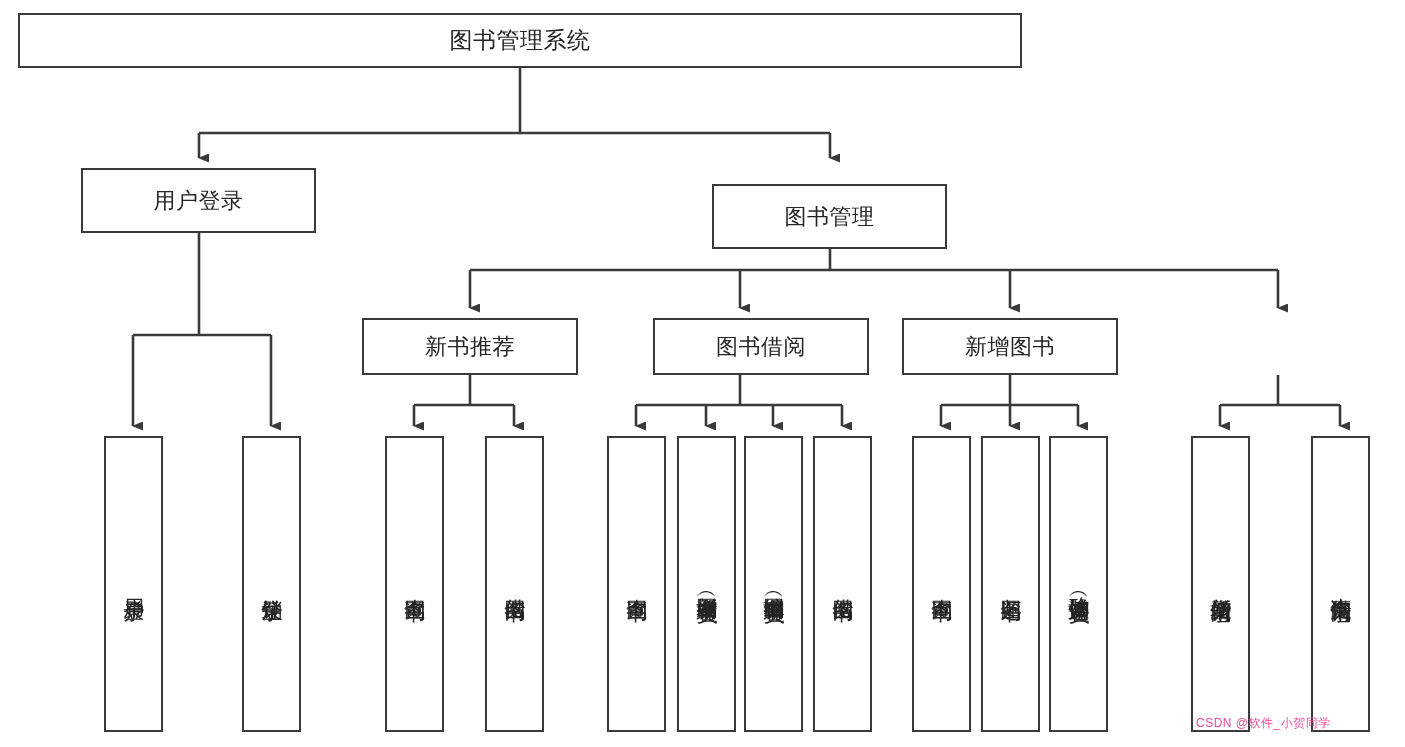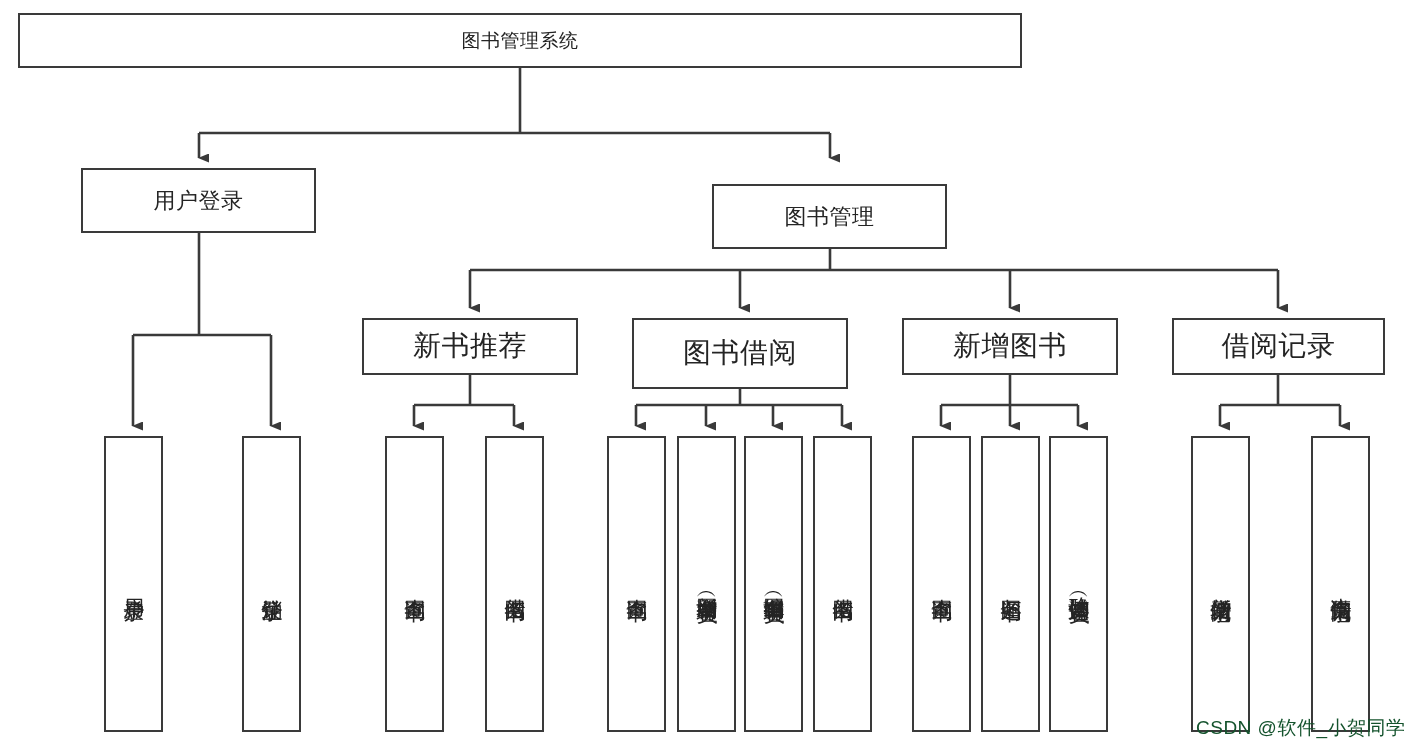--- a/index.html
+++ b/index.html
@@ -39,27 +39,27 @@
     white-space: nowrap;
     color: #242424;
   }
   .node-box.vertical .node-label {
     writing-mode: vertical-rl;
     text-orientation: upright;
     font-size: 21px;
     line-height: 1.28;
     letter-spacing: 1px;
   }
-  .node-box.root .node-label { font-size: 19px; }
+  .node-box.root .node-label { font-size: 23px; }
   .node-box.level2 .node-label { font-size: 22px; }
-  .node-box.level3 .node-label { font-size: 28px; }
+  .node-box.level3 .node-label { font-size: 22px; }
   .watermark {
     position: absolute;
-    font-size: 19px;
-    color: #14532d;
+    font-size: 12px;
+    color: #ec4899;
     white-space: nowrap;
     letter-spacing: 0.5px;
     pointer-events: none;
   }
 </style>
 </head>
 <body>
 
 <div id="diagram-canvas">
 
@@ -132,28 +132,25 @@
   <div class="node-box level2" style="left:81px; top:168px; width:235px; height:65px;">
     <span class="node-label">用户登录</span>
   </div>
   <div class="node-box level2" style="left:712px; top:168px; width:235px; height:65px;margin-top:16px;">
     <span class="node-label">图书管理</span>
   </div>
 
   <div class="node-box level3" style="left:362px; top:318px; width:216px; height:57px;">
     <span class="node-label">新书推荐</span>
   </div>
-  <div class="node-box level3" style="left:632px; top:318px; width:216px; height:71px;">
+  <div class="node-box level3" style="left:653px; top:318px; width:216px; height:57px;">
     <span class="node-label">图书借阅</span>
   </div>
   <div class="node-box level3" style="left:902px; top:318px; width:216px; height:57px;">
     <span class="node-label">新增图书</span>
-  </div>
-  <div class="node-box level3" style="left:1172px; top:318px; width:213px; height:57px;">
-    <span class="node-label">借阅记录</span>
   </div>
 
   <div class="node-box vertical" style="left:104px; top:436px; width:59px; height:296px;">
     <span class="node-label">用户登录</span>
   </div>
   <div class="node-box vertical" style="left:242px; top:436px; width:59px; height:296px;">
     <span class="node-label">注销登录</span>
   </div>
 
   <div class="node-box vertical" style="left:385px; top:436px; width:59px; height:296px;">

